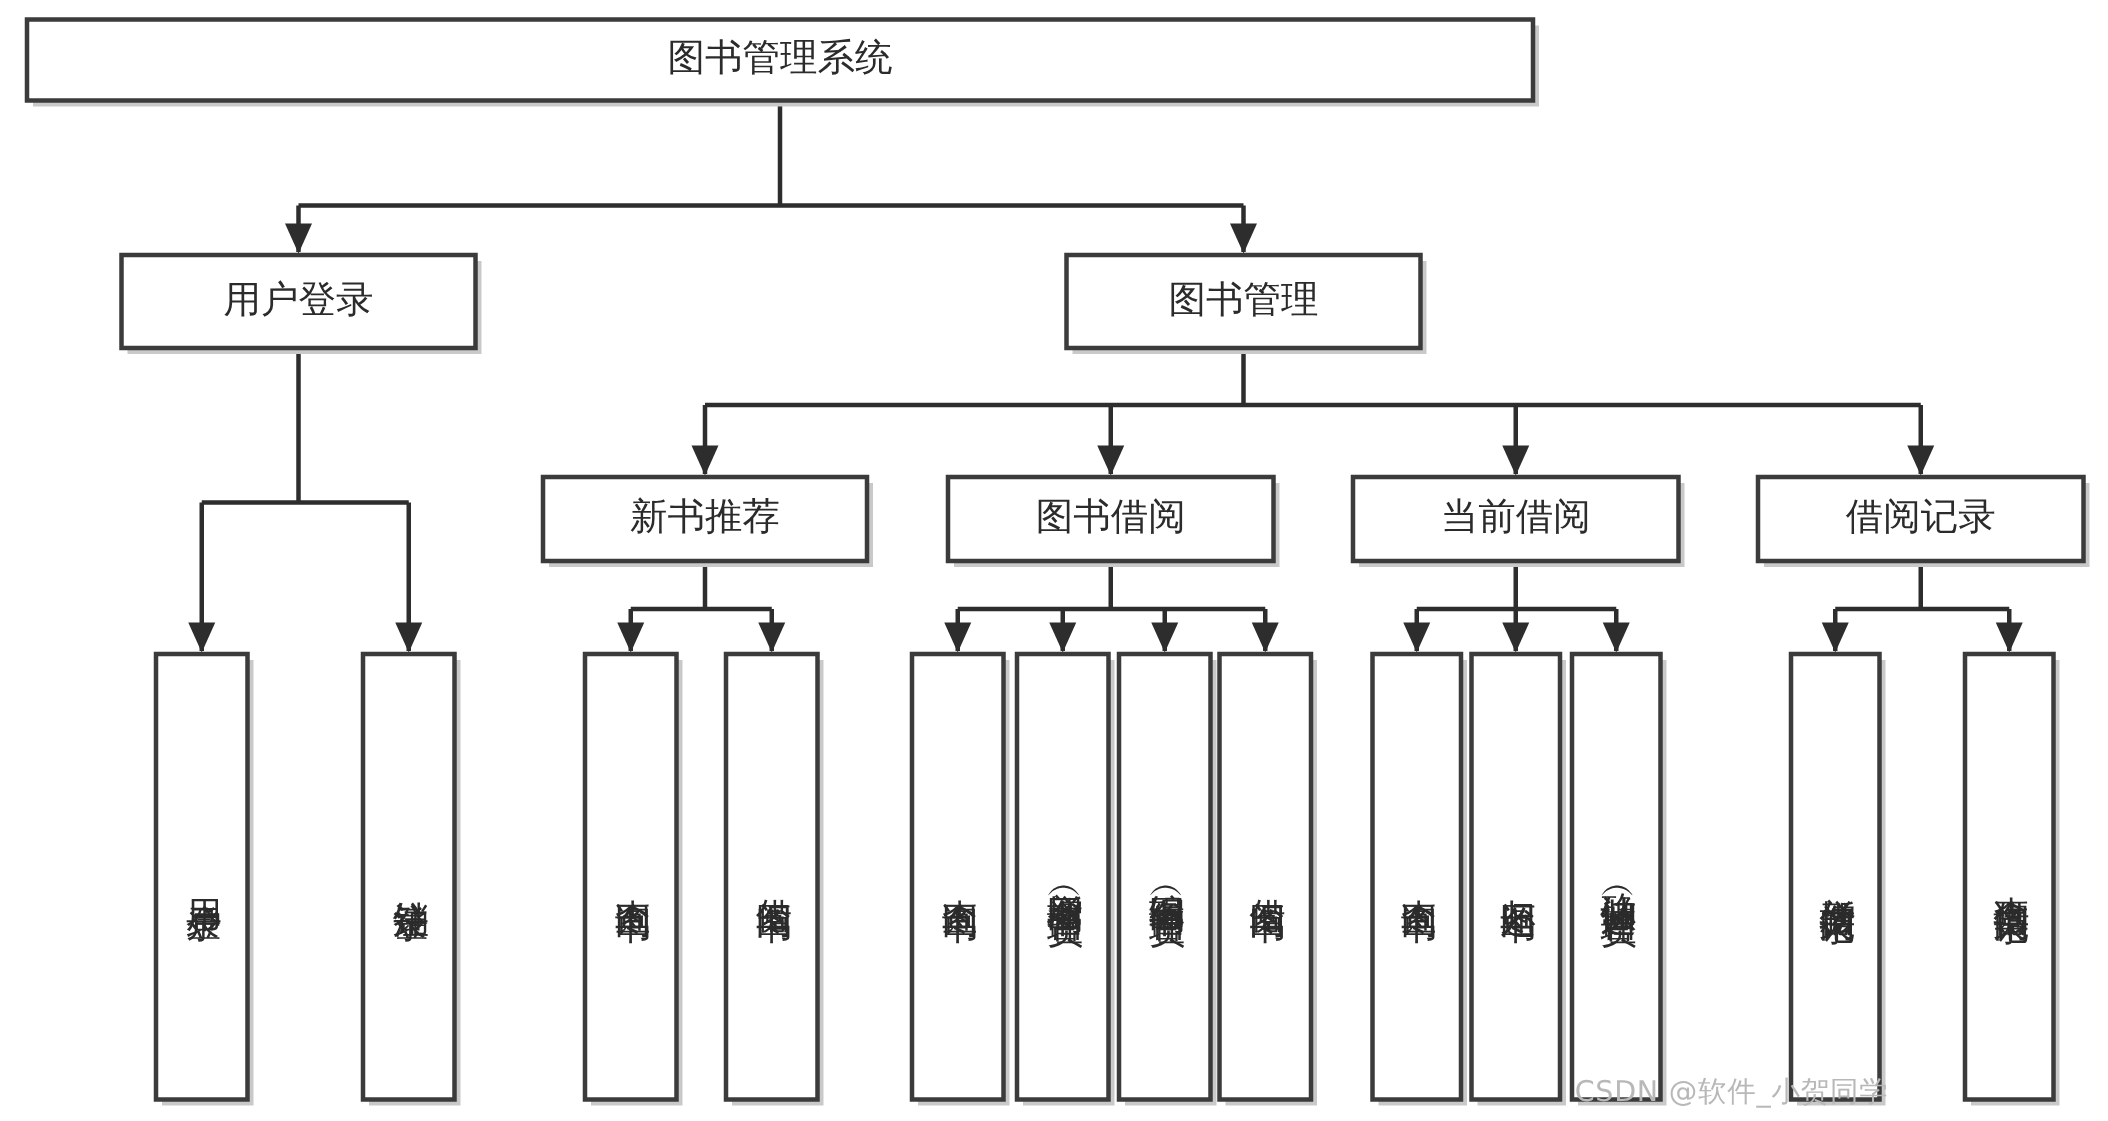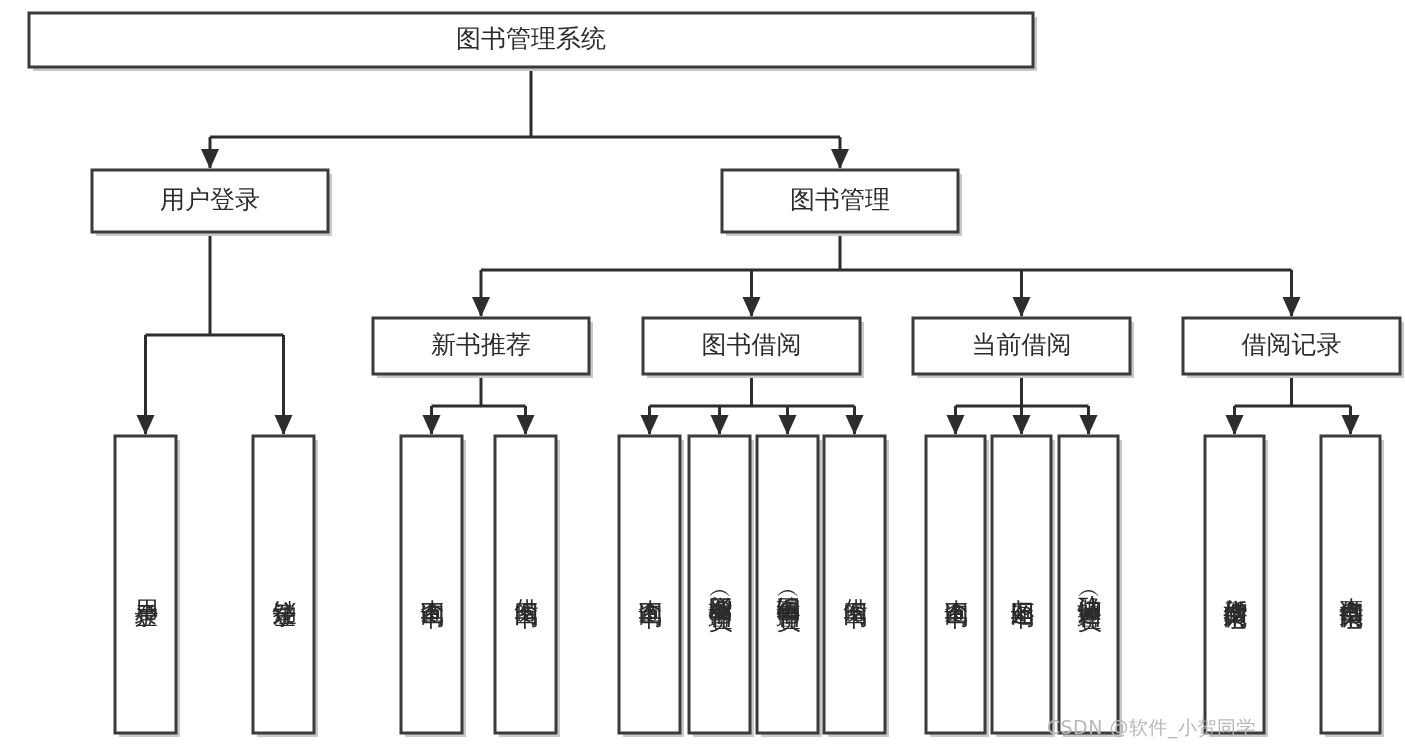--- a/index.html
+++ b/index.html
@@ -12,21 +12,20 @@
     height: 747px;
     position: relative;
     overflow: hidden;
     font-family: "DejaVu Sans", "Liberation Sans", sans-serif;
   }
   #diagram-root {
     position: absolute;
     inset: 0;
     width: 1269px;
     height: 747px;
-    padding-left: 11px;
   }
   svg#flow {
     display: block;
     width: 1405px;
     height: 747px;
   }
   .node-box {
     fill: #ffffff;
     stroke: #3b3b3b;
     stroke-width: 3;
@@ -52,21 +51,21 @@
     dominant-baseline: middle;
   }
   .node-label.vertical {
     font-size: 24px;
     writing-mode: vertical-rl;
     text-orientation: upright;
     letter-spacing: 2px;
   }
   .watermark {
     position: absolute;
-    right: 24px;
+    right: 10px;
     bottom: 6px;
     font-family: "DejaVu Sans", "Liberation Sans", sans-serif;
     font-size: 19px;
     color: #b8b8b8;
     letter-spacing: 0.5px;
     white-space: nowrap;
     pointer-events: none;
   }
 </style>
 </head>

